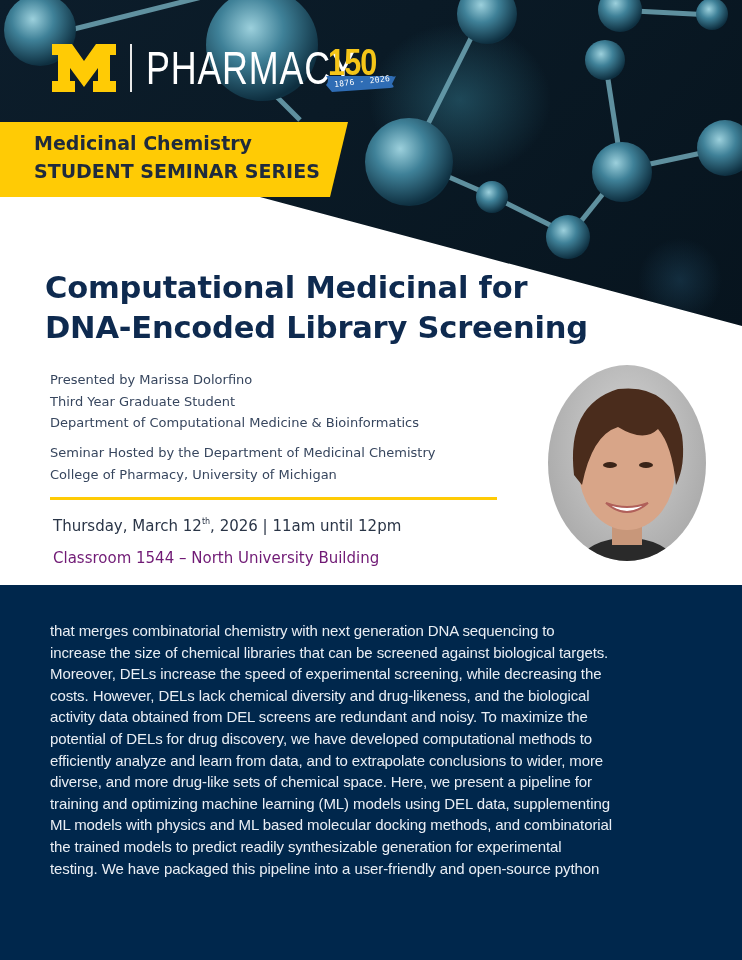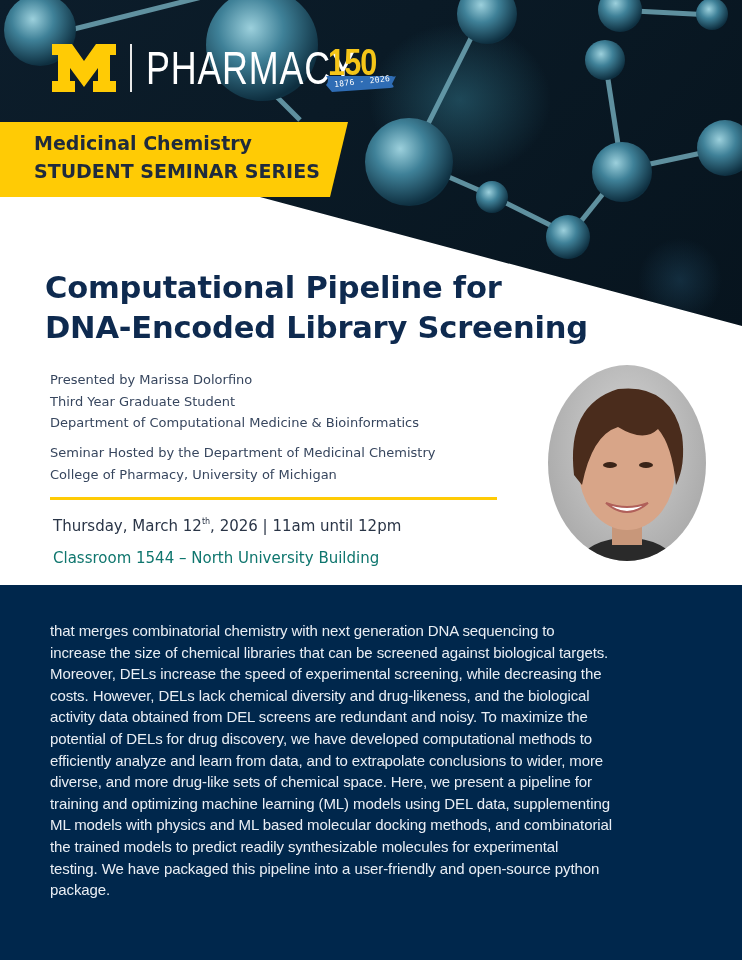--- a/index.html
+++ b/index.html
@@ -40,21 +40,21 @@
       line-height: 40px; font-family: "DejaVu Sans", sans-serif; letter-spacing: -0.2px; white-space: nowrap; }
 
     .presenter { position: absolute; left: 50px; top: 369px; color: #37465e; font-size: 13px;
       line-height: 21.5px; font-family: "DejaVu Sans", sans-serif; white-space: nowrap; }
     .host { position: absolute; left: 50px; top: 442px; color: #37465e; font-size: 13px;
       line-height: 21.5px; font-family: "DejaVu Sans", sans-serif; white-space: nowrap; }
     .gold-rule { position: absolute; left: 50px; top: 497px; width: 447px; height: 3px; background: #ffcb05; }
 
     .date-line { position: absolute; left: 53px; top: 517px; color: #2a3547; font-size: 15px; font-family: "DejaVu Sans", sans-serif; white-space: nowrap; }
     .date-line sup { font-size: 8px; vertical-align: 7px; }
-    .room-line { position: absolute; left: 53px; top: 549px; color: #0f766e; font-size: 15px; font-family: "DejaVu Sans", sans-serif; white-space: nowrap; }
+    .room-line { position: absolute; left: 53px; top: 549px; color: #701a75; font-size: 15px; font-family: "DejaVu Sans", sans-serif; white-space: nowrap; }
 
     .photo { position: absolute; left: 548px; top: 365px; width: 158px; height: 196px; border-radius: 50%;
       overflow: hidden; background: radial-gradient(ellipse at 50% 40%, #d5d5d5, #a9a9a9 80%); }
 
     .abstract-panel { position: absolute; left: 0; top: 585px; width: 742px; height: 375px; background: #00274c; }
     .abstract { position: absolute; left: 50px; top: 620px; width: 660px; color: #e9eef4; font-size: 15px;
       line-height: 21.6px; font-family: "Liberation Sans", sans-serif; letter-spacing: -0.1px; }
     .abstract span { display: block; white-space: nowrap; }
   </style>
 </head>
@@ -107,21 +107,21 @@
     <path d="M0 9 Q4 4 0 0 L62 -4 Q66 2 70 0 L66 8 Q70 12 64 12 L6 16 Z" fill="#2f6db5"></path>
   </svg>
   <div class="anniv-years">1876 - 2026</div>
 </div>
 
 <div class="yellow-banner"></div>
 <div class="banner-line1">Medicinal Chemistry</div>
 <div class="banner-line2">STUDENT SEMINAR SERIES</div>
 
 <div class="title">
-  <div>Computational Pipeline for</div>
+  <div>Computational Medicinal for</div>
   <div>DNA-Encoded Library Screening</div>
 </div>
 
 <div class="presenter">
   <div>Presented by Marissa Dolorfino</div>
   <div>Third Year Graduate Student</div>
   <div>Department of Computational Medicine &amp; Bioinformatics</div>
 </div>
 <div class="host">
   <div>Seminar Hosted by the Department of Medicinal Chemistry</div>
@@ -149,16 +149,15 @@
   <span>that merges combinatorial chemistry with next generation DNA sequencing to</span>
   <span>increase the size of chemical libraries that can be screened against biological targets.</span>
   <span>Moreover, DELs increase the speed of experimental screening, while decreasing the</span>
   <span>costs. However, DELs lack chemical diversity and drug-likeness, and the biological</span>
   <span>activity data obtained from DEL screens are redundant and noisy. To maximize the</span>
   <span>potential of DELs for drug discovery, we have developed computational methods to</span>
   <span>efficiently analyze and learn from data, and to extrapolate conclusions to wider, more</span>
   <span>diverse, and more drug-like sets of chemical space. Here, we present a pipeline for</span>
   <span>training and optimizing machine learning (ML) models using DEL data, supplementing</span>
   <span>ML models with physics and ML based molecular docking methods, and combinatorial</span>
-  <span>the trained models to predict readily synthesizable molecules for experimental</span>
+  <span>the trained models to predict readily synthesizable generation for experimental</span>
   <span>testing. We have packaged this pipeline into a user-friendly and open-source python</span>
-  <span>package.</span>
 </div>
 
 </body></html>

